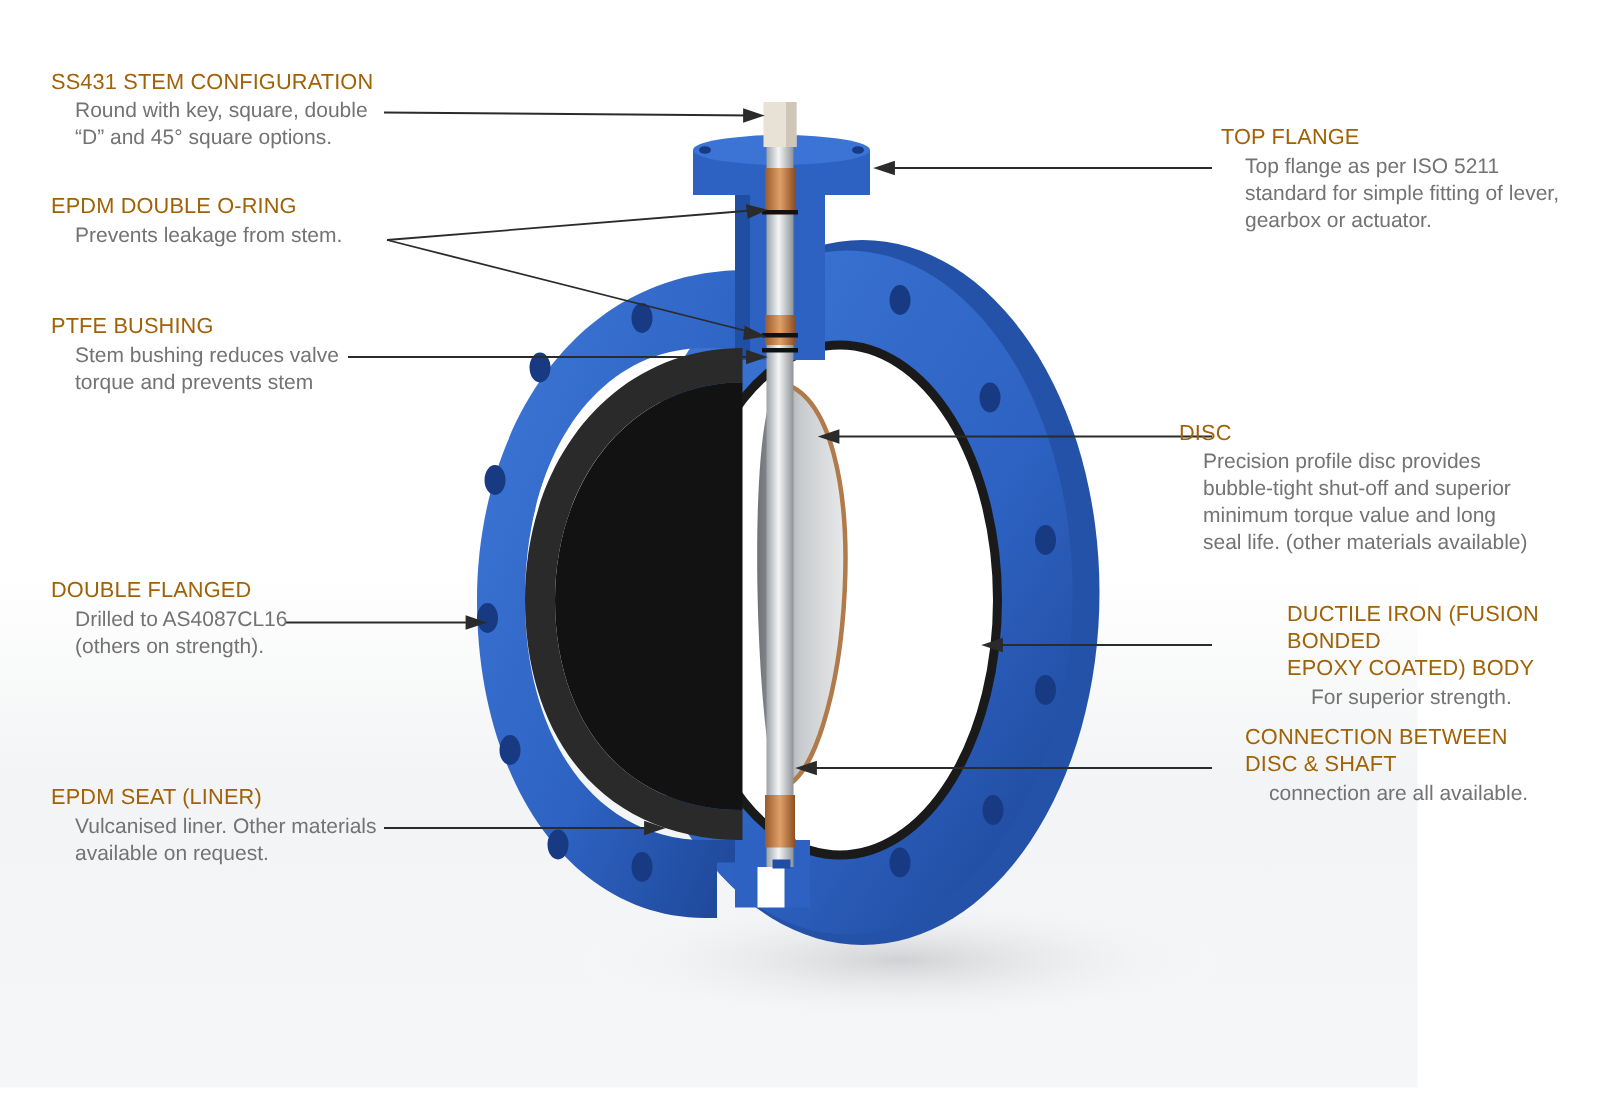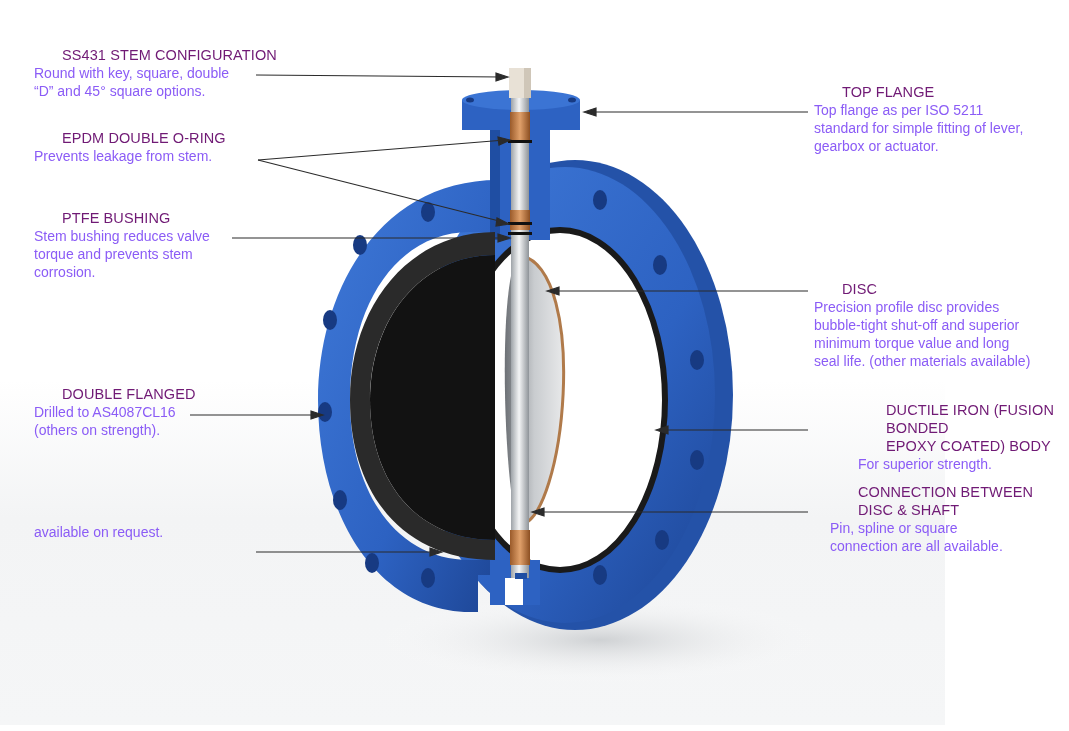--- a/index.html
+++ b/index.html
@@ -7,26 +7,25 @@
     width:1069px; height:731px; position:relative; overflow:hidden;
     background:#ffffff;
     font-family:"Liberation Sans", sans-serif;
   }
   .bgfade {
     position:absolute; left:0; top:380px; width:945px; height:345px;
     background:linear-gradient(180deg, rgba(242,243,244,0) 0%, #f3f4f5 40%, #f5f6f7 100%);
   }
   .callout { position:absolute; }
   .callout .title {
-    color:#701a75; font-size:14.5px; line-height:18px; letter-spacing:0.1px;
+    color:#a16207; font-size:14.5px; line-height:18px; letter-spacing:0.1px;
     text-transform:uppercase;
-    margin-left:28px;
   }
   .callout .desc {
-    color:#8b5cf6; font-size:14px; line-height:18px;
+    color:#737373; font-size:14px; line-height:18px;margin-left:16px;
   }
   svg.diagram { position:absolute; left:0; top:0; }
 </style>
 </head>
 <body>
 
 <div class="bgfade"></div>
 
 <svg class="diagram" width="1069" height="731" viewBox="0 0 1069 731">
   <defs>
@@ -155,52 +154,52 @@
 
 <div class="callout" style="left:34px; top:129px;">
   <div class="title">EPDM DOUBLE O-RING</div>
   <div class="desc">Prevents leakage from stem.</div>
 </div>
 
 <div class="callout" style="left:34px; top:209px;">
   <div class="title">PTFE BUSHING</div>
   <div class="desc">Stem bushing reduces valve</div>
   <div class="desc">torque and prevents stem</div>
-  <div class="desc">corrosion.</div>
 </div>
 
 <div class="callout" style="left:34px; top:385px;">
   <div class="title">DOUBLE FLANGED</div>
   <div class="desc">Drilled to AS4087CL16</div>
   <div class="desc">(others on strength).</div>
 </div>
 
 <div class="callout" style="left:34px; top:523px;">
+  <div class="title">EPDM SEAT (LINER)</div>
+  <div class="desc">Vulcanised liner. Other materials</div>
   <div class="desc">available on request.</div>
 </div>
 
 <div class="callout" style="left:814px; top:83px;">
   <div class="title">TOP FLANGE</div>
   <div class="desc">Top flange as per ISO 5211</div>
   <div class="desc">standard for simple fitting of lever,</div>
   <div class="desc">gearbox or actuator.</div>
 </div>
 
-<div class="callout" style="left:814px; top:280px;">
+<div class="callout" style="left:786px; top:280px;">
   <div class="title">DISC</div>
   <div class="desc">Precision profile disc provides</div>
   <div class="desc">bubble-tight shut-off and superior</div>
   <div class="desc">minimum torque value and long</div>
   <div class="desc">seal life. (other materials available)</div>
 </div>
 
 <div class="callout" style="left:858px; top:401px;">
   <div class="title">DUCTILE IRON (FUSION BONDED</div>
   <div class="title">EPOXY COATED) BODY</div>
   <div class="desc">For superior strength.</div>
 </div>
 
 <div class="callout" style="left:830px; top:483px;">
   <div class="title">CONNECTION BETWEEN</div>
   <div class="title">DISC &amp; SHAFT</div>
-  <div class="desc">Pin, spline or square</div>
   <div class="desc">connection are all available.</div>
 </div>
 
 </body></html>

